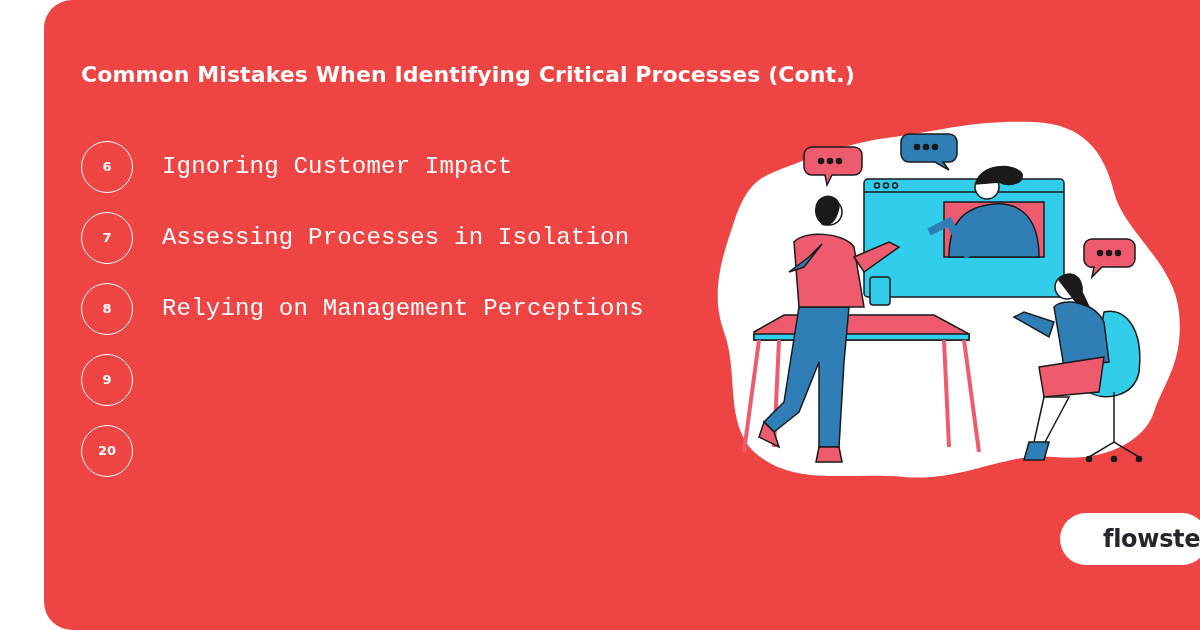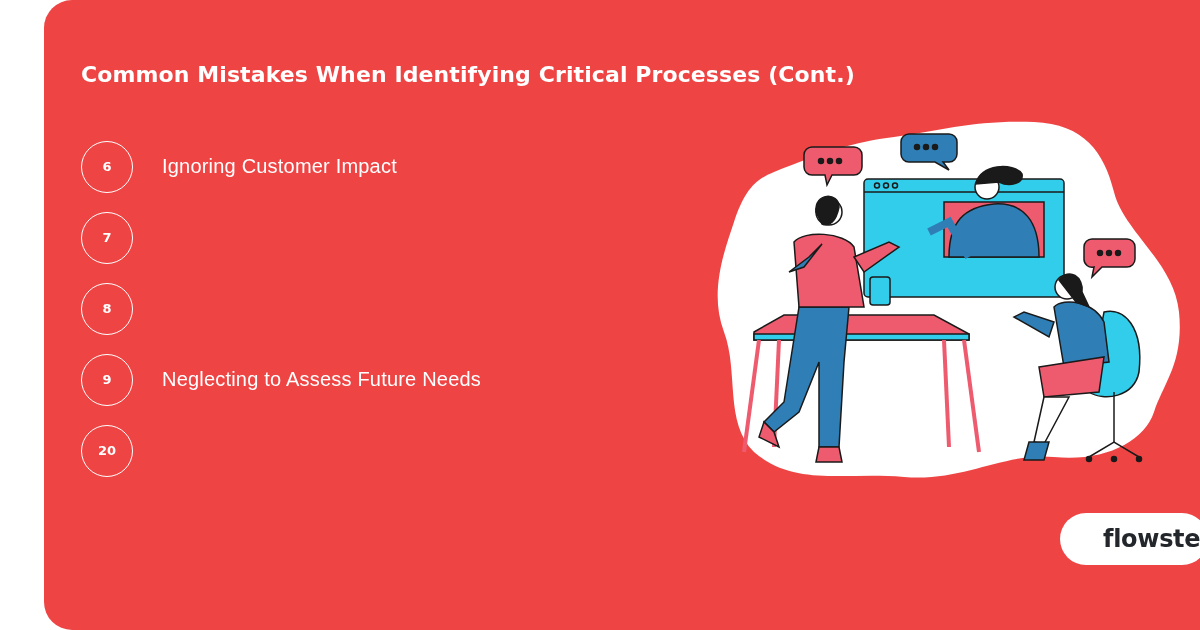--- a/index.html
+++ b/index.html
@@ -15,22 +15,22 @@
   }
   .list { position: absolute; left: 37px; top: 131px; }
   .item { position: relative; height: 71px; display: flex; align-items: center; }
   .num {
     width: 52px; height: 52px; border: 1.5px solid #ffffff; border-radius: 50%;
     box-sizing: border-box; display: flex; align-items: center; justify-content: center;
     color: #ffffff; font-weight: 700; font-size: 13px; font-family: "DejaVu Sans", sans-serif;
     flex: 0 0 auto;
   }
   .label {
-    margin-left: 29px; color: #ffffff; font-size: 20px; white-space: nowrap;
-    font-family: Liberation Sans, sans-serif; font-weight: 300; letter-spacing: 0.2px;
+    margin-left: 29px; color: #ffffff; font-size: 24px; white-space: nowrap;
+    font-family: Liberation Mono, monospace; font-weight: 300; letter-spacing: 0.2px;
   }
   .illus { position: absolute; left: 660px; top: 112px; width: 490px; height: 380px; }
   .logo {
     position: absolute; left: 1016px; top: 513px; width: 148px; height: 52px;
     background: #ffffff; border-radius: 26px; display: flex; align-items: center;
     box-sizing: border-box; padding-left: 13px; gap: 24px;
   }
   .logo-text {
     margin-left: 6px; font-size: 24px; font-weight: 700; color: #23262b;
     font-family: "DejaVu Sans", sans-serif; letter-spacing: -0.3px;
@@ -43,27 +43,28 @@
 
   <div class="title">Common Mistakes When Identifying Critical Processes (Cont.)</div>
 
   <div class="list">
     <div class="item">
       <div class="num">6</div>
       <div class="label">Ignoring Customer Impact</div>
     </div>
     <div class="item">
       <div class="num">7</div>
+      <div class="label">Assessing Processes in Isolation</div>
     </div>
     <div class="item">
       <div class="num">8</div>
+      <div class="label">Relying on Management Perceptions</div>
     </div>
     <div class="item">
       <div class="num">9</div>
-      <div class="label">Neglecting to Assess Future Needs</div>
     </div>
     <div class="item">
       <div class="num">20</div>
     </div>
   </div>
 
   <svg class="illus" viewBox="0 0 490 380" xmlns="http://www.w3.org/2000/svg">
 
     <path d="M70,60 C120,40 150,30 190,25 C240,18 270,8 330,10 C380,12 400,40 410,80 C420,120 470,150 475,200 C480,250 460,270 450,300 C440,330 400,350 350,345 C300,340 260,370 200,365 C140,360 90,375 50,340 C20,310 35,260 20,220 C5,180 20,140 30,110 C40,80 50,68 70,60 Z" fill="#ffffff"></path>
 

